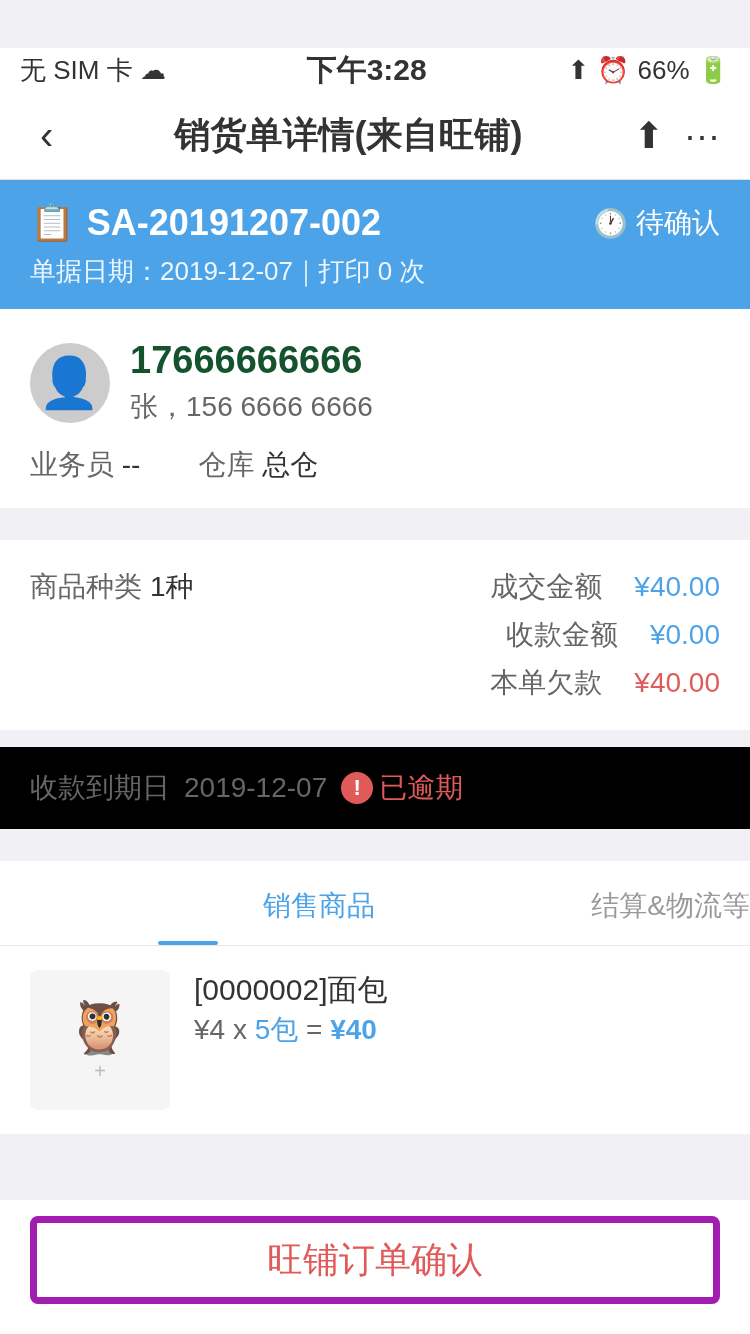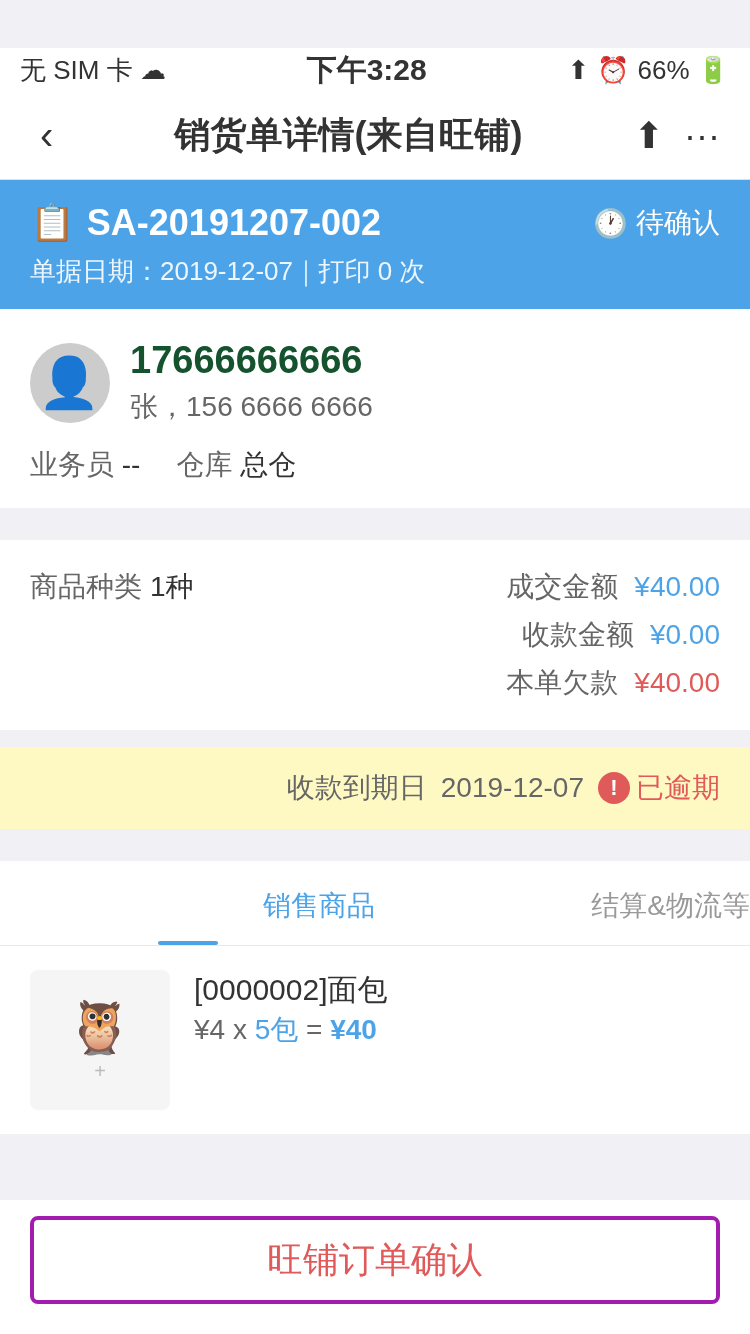--- a/index.html
+++ b/index.html
@@ -125,21 +125,21 @@
       font-weight: 600;
       color: #14532d;
     }
     .customer-sub {
       font-size: 28px;
       color: #666;
       margin-top: 6px;
     }
     .customer-meta {
       display: flex;
-      gap: 36px;
+      gap: 58px;
       margin-top: 16px;
       padding-top: 4px;
     }
     .meta-item {
       font-size: 28px;
       color: #666;
     }
     .meta-value {
       color: #333;
     }
@@ -177,45 +177,44 @@
       color: #333;
     }
     .summary-right {
       display: flex;
       flex-direction: column;
       align-items: flex-end;
       gap: 10px;
     }
     .amount-row {
       display: flex;
-      gap: 16px;
+      gap: 32px;
       align-items: center;
     }
     .amount-label {
       font-size: 28px;
       color: #666;
     }
     .amount-value {
       font-size: 28px;
       font-weight: 500;
     }
     .amount-blue { color: #4da3e8; }
     .amount-red { color: #e05a5a; }
 
     
     .due-date-card {
-      background: #fef9c3;
+      background: #000000;
       padding: 22px 30px;
       display: flex;
       align-items: center;
       gap: 14px;
       font-size: 28px;
       color: #666;
       margin-top: 16px;
-      justify-content: flex-end;
     }
     .overdue-badge {
       display: flex;
       align-items: center;
       gap: 6px;
       color: #e05a5a;
       font-size: 28px;
     }
     .warning-icon {
       width: 32px;
@@ -322,21 +321,21 @@
       position: fixed;
       bottom: 0;
       left: 0;
       width: 750px;
       background: #fff;
       padding: 16px 30px 30px;
     }
     .confirm-button {
       width: 100%;
       height: 88px;
-      border: 4px solid #a21caf;
+      border: 7px solid #a21caf;
       background: #fff;
       border-radius: 8px;
       font-size: 36px;
       color: #e05a5a;
       font-weight: 500;
       cursor: pointer;
       display: flex;
       align-items: center;
       justify-content: center;
     }

